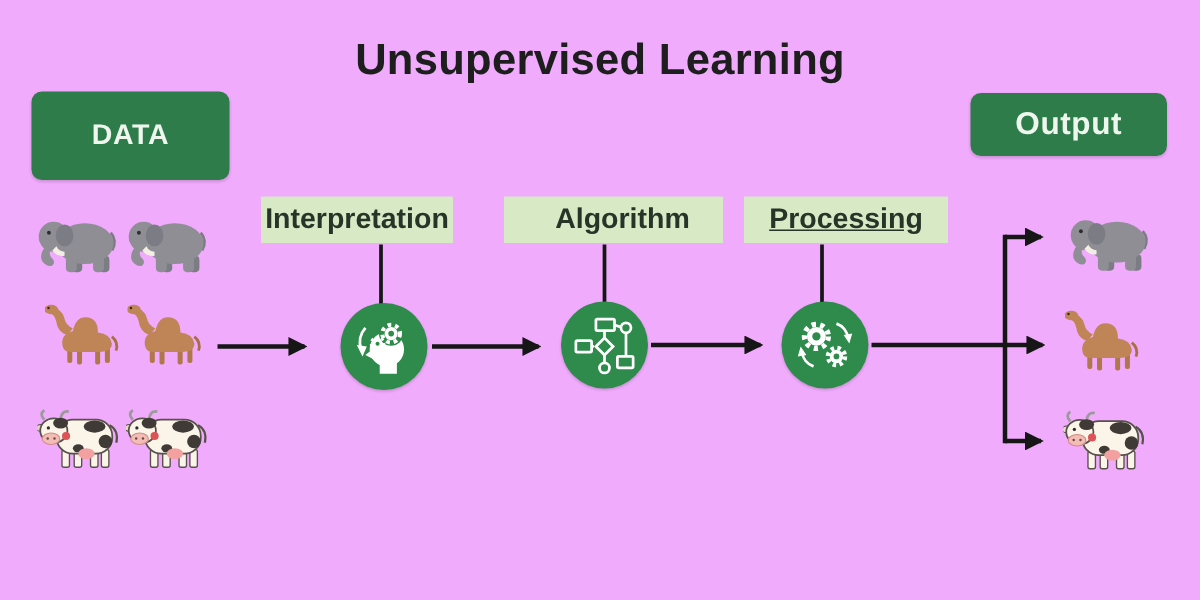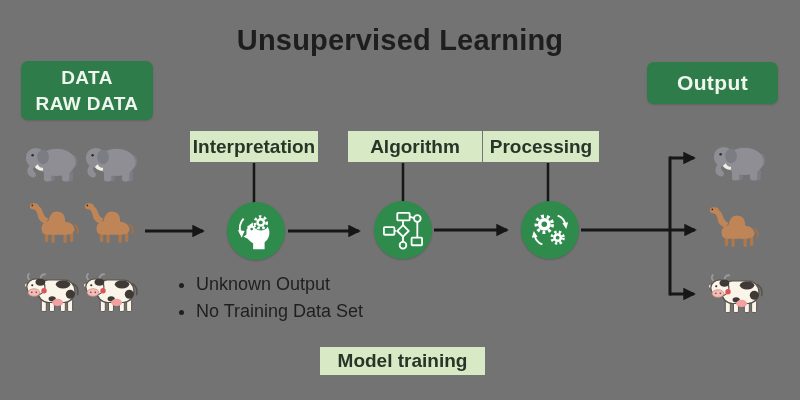--- a/index.html
+++ b/index.html
@@ -1,39 +1,39 @@
 <!DOCTYPE html>
 <html><head>
 <meta charset="utf-8">
 <style>
   html,body{margin:0;padding:0;}
   .canvas{
     position:relative;width:800px;height:400px;overflow:hidden;
-    background:#737373;
+    background:#f0abfc;
     font-family:"Liberation Sans", sans-serif;
   }
   .title{
     position:absolute;left:0;top:24px;width:800px;text-align:center;
     font-size:29px;font-weight:700;color:#1e1e1e;letter-spacing:0.2px;
   }
   .green-box{
     position:absolute;background:#2d7c49;border-radius:7px;
     color:#eef6ee;display:flex;flex-direction:column;align-items:center;justify-content:center;
     font-weight:600;letter-spacing:0.4px;box-shadow:0 1px 2px rgba(0,0,0,0.15);
   }
   .input-box{left:21px;top:61px;width:132px;height:59px;font-size:19px;line-height:1.32;}
   .output-box{left:647px;top:62px;width:131px;height:42px;font-size:21px;}
   .stage-label{
     position:absolute;top:131px;height:31px;background:#d7e9c5;
     display:flex;align-items:center;justify-content:center;
     font-size:19px;font-weight:600;color:#273528;
   }
-  .lbl-interpretation{left:190px;width:128px;}
-  .lbl-algorithm{left:348px;width:134px;}
-  .lbl-processing{left:483px;width:116px;}
+  .lbl-interpretation{left:174px;width:128px;}
+  .lbl-algorithm{left:336px;width:134px;padding-left:12px;}
+  .lbl-processing{left:496px;width:136px;text-decoration:underline;}
   .stage-circle{
     position:absolute;width:58px;height:58px;border-radius:50%;
     background:#2e8b4b;display:flex;align-items:center;justify-content:center;
     box-shadow:0 1px 2px rgba(0,0,0,0.18);
   }
   .circ-1{left:227px;top:202px;}
   .circ-2{left:374px;top:201px;}
   .circ-3{left:521px;top:201px;}
   .notes{
     position:absolute;left:176px;top:274px;margin:0;padding:0 0 0 20px;
@@ -101,21 +101,20 @@
         <circle cx="8" cy="15" r="1.2" fill="#2d2d2d"></circle>
         <circle cx="21" cy="21" r="3" fill="#dd5457"></circle>
       </g>
     </defs>
   </svg>
 
   <div class="title">Unsupervised Learning</div>
 
   <div class="green-box input-box">
     <span>DATA</span>
-    <span>RAW DATA</span>
   </div>
   <div class="green-box output-box">
     <span>Output</span>
   </div>
 
   <div class="stage-label lbl-interpretation">Interpretation</div>
   <div class="stage-label lbl-algorithm">Algorithm</div>
   <div class="stage-label lbl-processing">Processing</div>
 
   <svg class="flow" width="800" height="400">
@@ -177,26 +176,21 @@
       <circle cx="30" cy="30" r="6" fill="none" stroke="#ffffff" stroke-width="3" stroke-dasharray="2.4 2.4"></circle>
       <circle cx="30" cy="30" r="4.7" fill="#ffffff"></circle>
       <circle cx="30" cy="30" r="2" fill="#2e8b4b"></circle>
       <path d="M30,7 A 12,12 0 0 1 38,17" fill="none" stroke="#ffffff" stroke-width="2"></path>
       <path d="M35,15 L39,21 L41,14 Z" fill="#ffffff"></path>
       <path d="M14,37 A 12,12 0 0 1 6,27" fill="none" stroke="#ffffff" stroke-width="2"></path>
       <path d="M9,29 L5,23 L3,30 Z" fill="#ffffff"></path>
     </svg>
   </div>
 
-  <ul class="notes">
-    <li>Unknown Output</li>
-    <li>No Training Data Set</li>
-  </ul>
-
-  <div class="model-training">Model training</div>
+
 
   <svg class="animal" style="left:24px;top:140px" width="58" height="43" viewBox="0 0 64 46">
       <use href="#sym-elephant"></use>
     </svg>
   <svg class="animal" style="left:84px;top:140px" width="58" height="43" viewBox="0 0 64 46">
       <use href="#sym-elephant"></use>
     </svg>
   <svg class="animal" style="left:30px;top:202px" width="52" height="43" viewBox="0 0 56 46">
       <use href="#sym-camel"></use>
     </svg>

